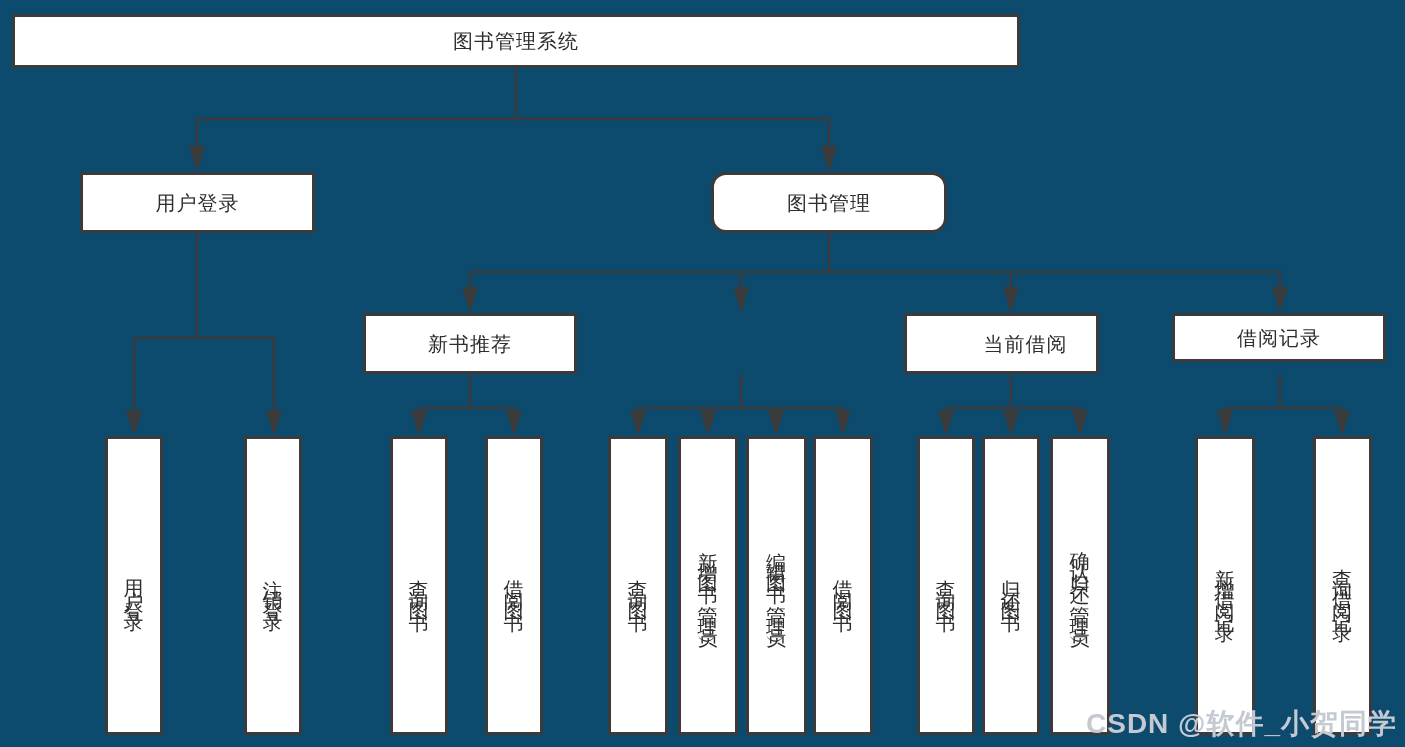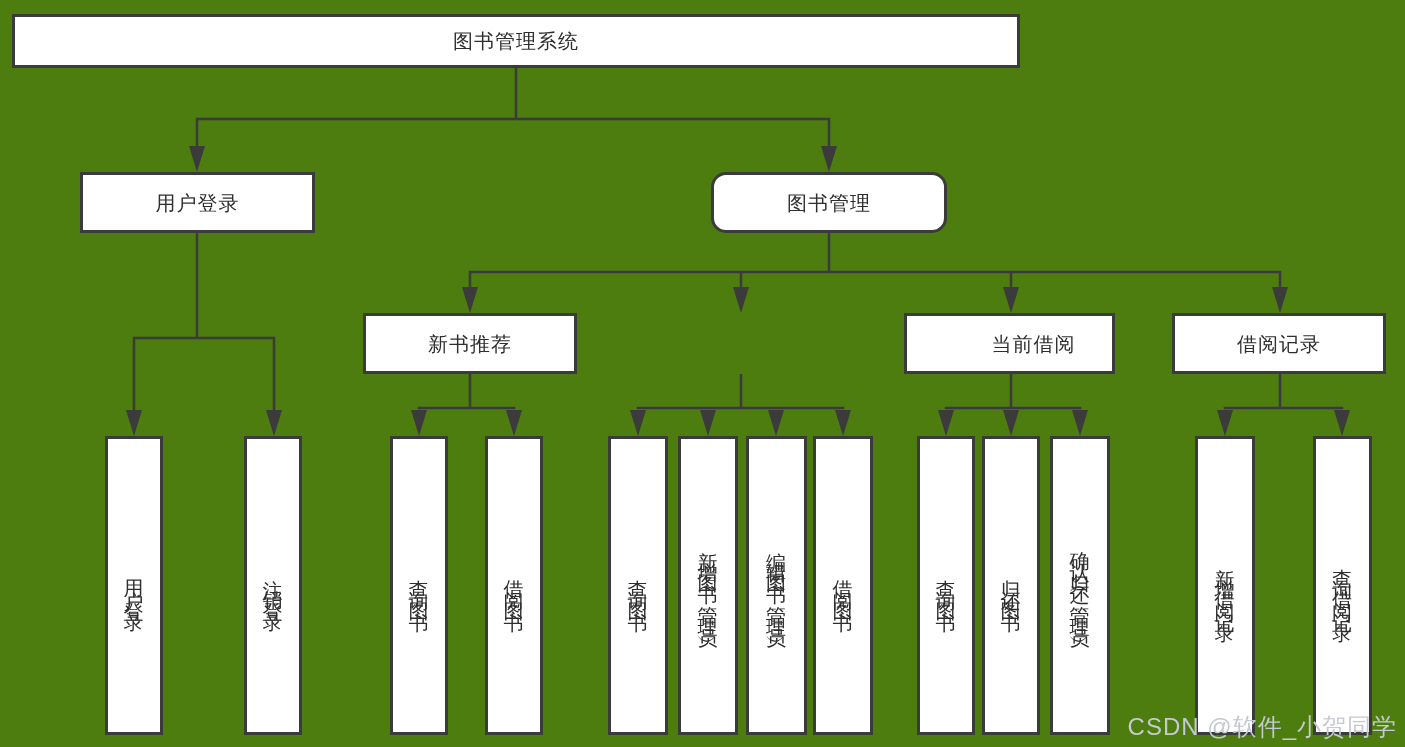--- a/index.html
+++ b/index.html
@@ -1,20 +1,20 @@
 <!DOCTYPE html>
 <html><head>
 <meta charset="utf-8">
 <style>
   html, body { margin: 0; padding: 0; background: #ffffff; }
   .canvas {
     position: relative;
     width: 1405px;
     height: 747px;
-    background: #4d7c0f;
+    background: #0c4a6e;
     font-family: "Liberation Sans", "DejaVu Sans", sans-serif;
     overflow: hidden;
   }
   svg.connectors {
     position: absolute;
     left: 0; top: 0;
     width: 1405px; height: 747px;
     pointer-events: none;
   }
   .node {
@@ -41,46 +41,47 @@
     white-space: nowrap;
   }
   
   #root  { left: 12px;  top: 14px;  width: 1008px; height: 54px; }
   
   #l2-0  { left: 80px;  top: 172px; width: 235px; height: 61px; }
   #l2-1  { left: 711px; top: 172px; width: 236px; height: 61px; border-radius: 15px; }
   
   #l3-0  { left: 363px;  top: 313px; width: 214px; height: 61px; }
   #l3-1  { left: 634px;  top: 313px; width: 212px; height: 61px; }
-  #l3-2  { left: 904px;  top: 313px; width: 211px; height: 61px; padding-left: 48px; }
-  #l3-3  { left: 1172px; top: 313px; width: 214px; height: 61px; }
+  #l3-2  { left: 904px;  top: 313px; width: 195px; height: 61px; padding-left: 48px; }
+  #l3-3  { left: 1172px; top: 313px; width: 214px; height: 49px; }
   
   .leaf  { top: 436px; height: 299px; }
   #a-0 { left: 105px;  width: 58px; }
   #a-1 { left: 244px;  width: 58px; }
   #b-0 { left: 390px;  width: 58px; }
   #b-1 { left: 485px;  width: 58px; }
   #c-0 { left: 608px;  width: 60px; }
   #c-1 { left: 678px;  width: 60px; }
   #c-2 { left: 746px;  width: 61px; }
   #c-3 { left: 813px;  width: 60px; }
   #d-0 { left: 917px;  width: 58px; }
   #d-1 { left: 982px;  width: 58px; }
   #d-2 { left: 1050px; width: 60px; }
   #e-0 { left: 1195px; width: 60px; }
   #e-1 { left: 1313px; width: 59px; }
   .watermark {
     position: absolute;
     right: 8px;
     bottom: 4px;
-    font-size: 24px;
+    font-size: 28px;
     color: #c5c9d1;
     letter-spacing: 1px;
     z-index: 10;
     white-space: nowrap;
+    font-weight: bold;
   }
 </style>
 </head>
 <body>
 
 <div class="canvas">
 
   <svg class="connectors" viewBox="0 0 1405 747" xmlns="http://www.w3.org/2000/svg">
     <g stroke="#3b3b3b" stroke-width="2.5" fill="none">
 

